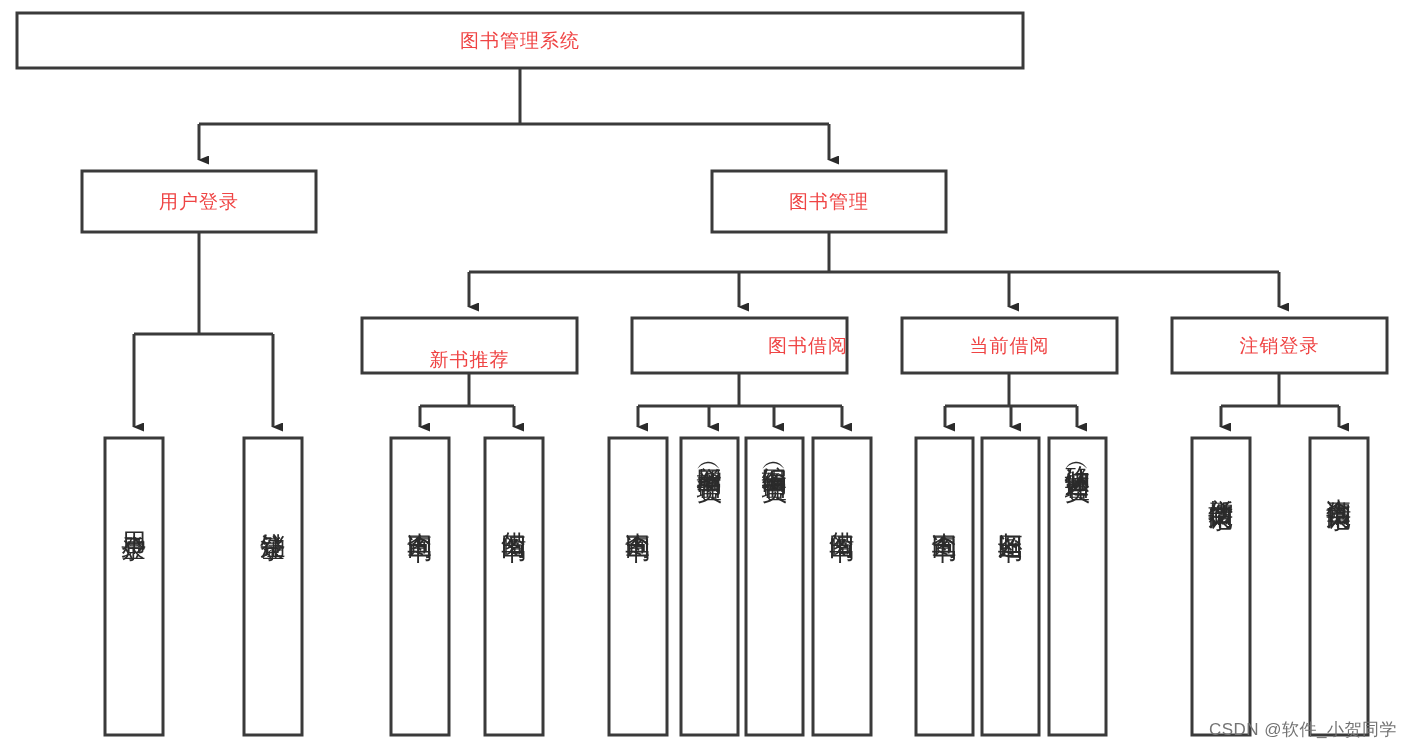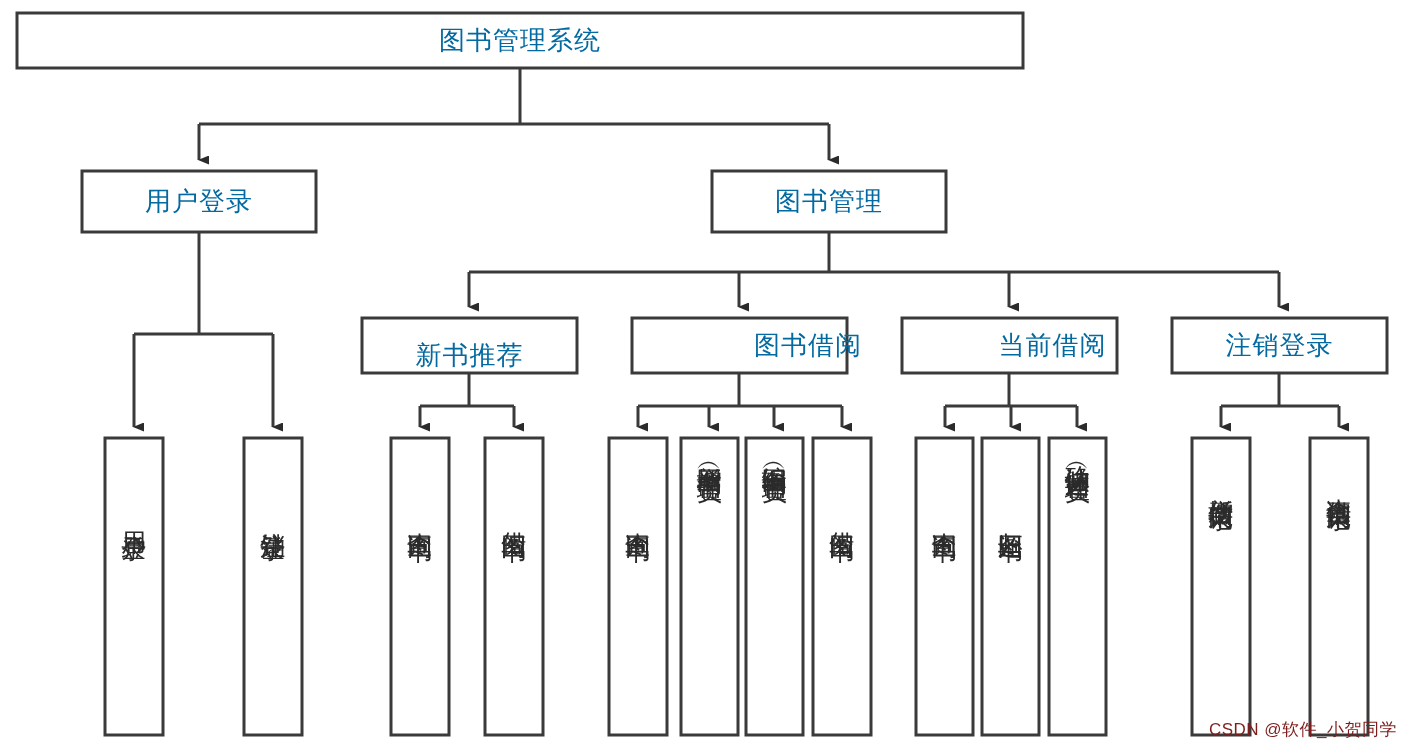--- a/index.html
+++ b/index.html
@@ -53,31 +53,31 @@
   }
   .hlabel-wrap {
     position: absolute;
     display: flex;
     align-items: center;
     justify-content: center;
     pointer-events: none;
   }
   .hlabel-text {
     font-family: Liberation Mono, monospace;
-    font-size: 26px;
-    color: #0369a1;
+    font-size: 19px;
+    color: #ef4444;
     letter-spacing: 1px;
   }
   #watermark {
     position: absolute;
     right: 8px;
     bottom: 6px;
     font-family: "Liberation Sans", "DejaVu Sans", sans-serif;
     font-size: 17px;
-    color: #7f1d1d;
+    color: #737373;
     letter-spacing: 0.5px;
     pointer-events: none;
   }
 </style>
 </head>
 <body>
 
 <div id="diagram-root">
 
   <svg class="flow" viewBox="0 0 1405 747">
@@ -166,21 +166,21 @@
   <div class="hlabel-wrap" style="left:712px; top:171px; width:234px; height:61px;text-align:right;">
     <span class="hlabel-text">图书管理</span>
   </div>
 
   <div class="hlabel-wrap" style="left:362px; top:318px; width:215px; height:55px;align-items:flex-end;">
     <span class="hlabel-text">新书推荐</span>
   </div>
   <div class="hlabel-wrap" style="left:668px; top:318px; width:192px; height:55px;padding-left:44px;">
     <span class="hlabel-text">图书借阅</span>
   </div>
-  <div class="hlabel-wrap" style="left:902px; top:318px; width:215px; height:55px;margin-left:43px;">
+  <div class="hlabel-wrap" style="left:902px; top:318px; width:215px; height:55px;">
     <span class="hlabel-text">当前借阅</span>
   </div>
   <div class="hlabel-wrap" style="left:1172px; top:318px; width:215px; height:55px;">
     <span class="hlabel-text">注销登录</span>
   </div>
 
   <div class="vlabel-wrap" style="left:105px; top:438px; width:58px; height:297px; padding-top:74px;">
     <span class="vlabel-text">用户登录</span>
   </div>
   <div class="vlabel-wrap" style="left:244px; top:438px; width:58px; height:297px; padding-top:74px;">

